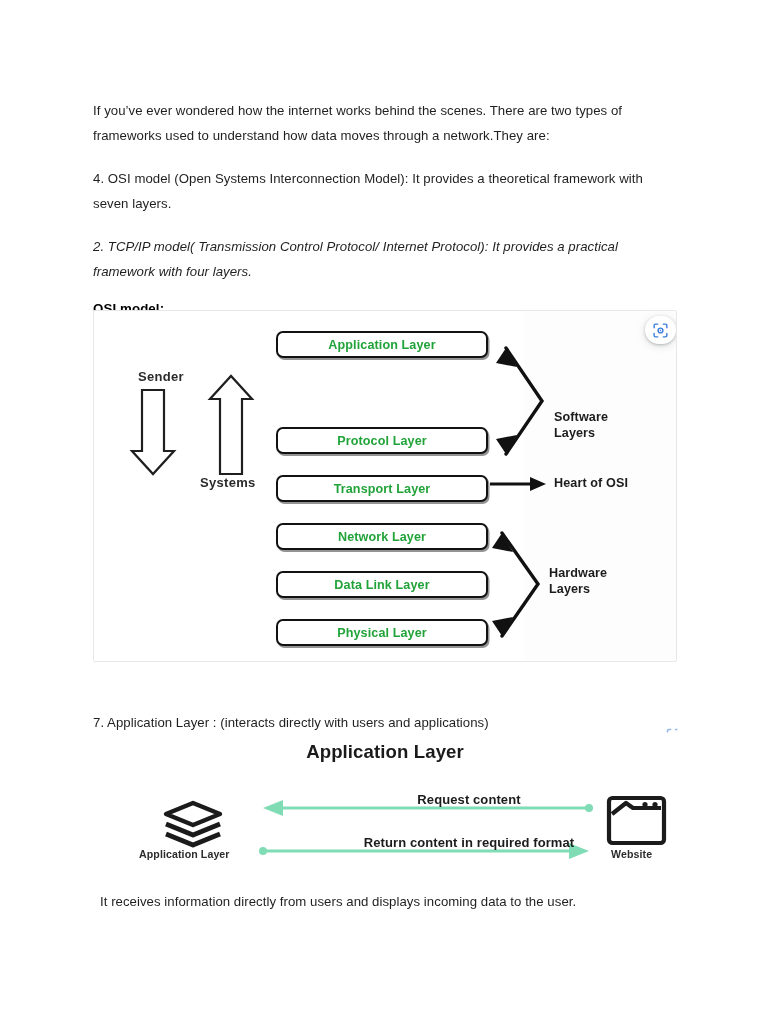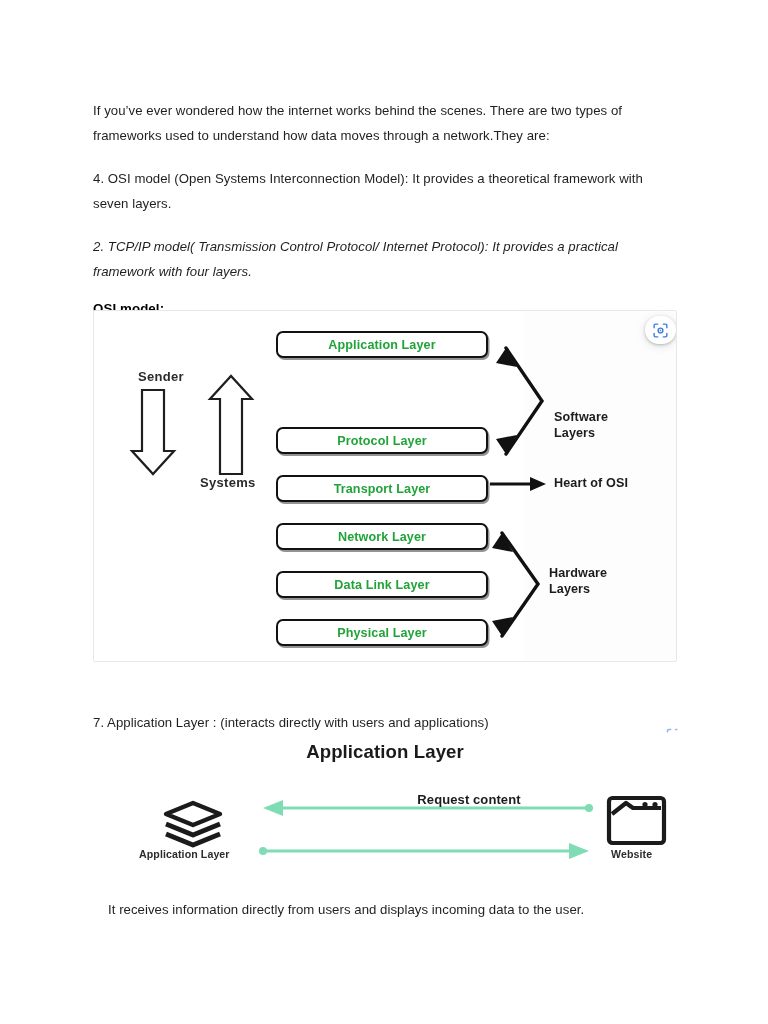--- a/index.html
+++ b/index.html
@@ -267,22 +267,23 @@
       </g>
 
       <g>
         <line x1="170" y1="113" x2="480" y2="113" stroke="#7fdcb4" stroke-width="3"></line>
         <polygon points="496,113 476,105 476,121" fill="#7fdcb4"></polygon>
         <circle cx="170" cy="113" r="4" fill="#7fdcb4"></circle>
       </g>
     </svg>
 
     <div class="arrow-label" style="left:276px; top:54px; width:200px;">Request content</div>
+    <div class="arrow-label" style="left:236px; top:97px; width:280px;">Return content in required format</div>
 
     <div class="app-icon-label" style="left:46px; top:110px;">Application Layer</div>
     <div class="app-icon-label" style="left:518px; top:110px;">Website</div>
   </div>
 
   <div style="position:absolute; left:96px; top:885px; width:584px;">
-    <p class="para" style="margin:12px;">It receives information directly from users and displays incoming data to the user.</p>
+    <p class="para" style="margin:4px;">It receives information directly from users and displays incoming data to the user.</p>
   </div>
 
 </div>
 
 </body></html>

